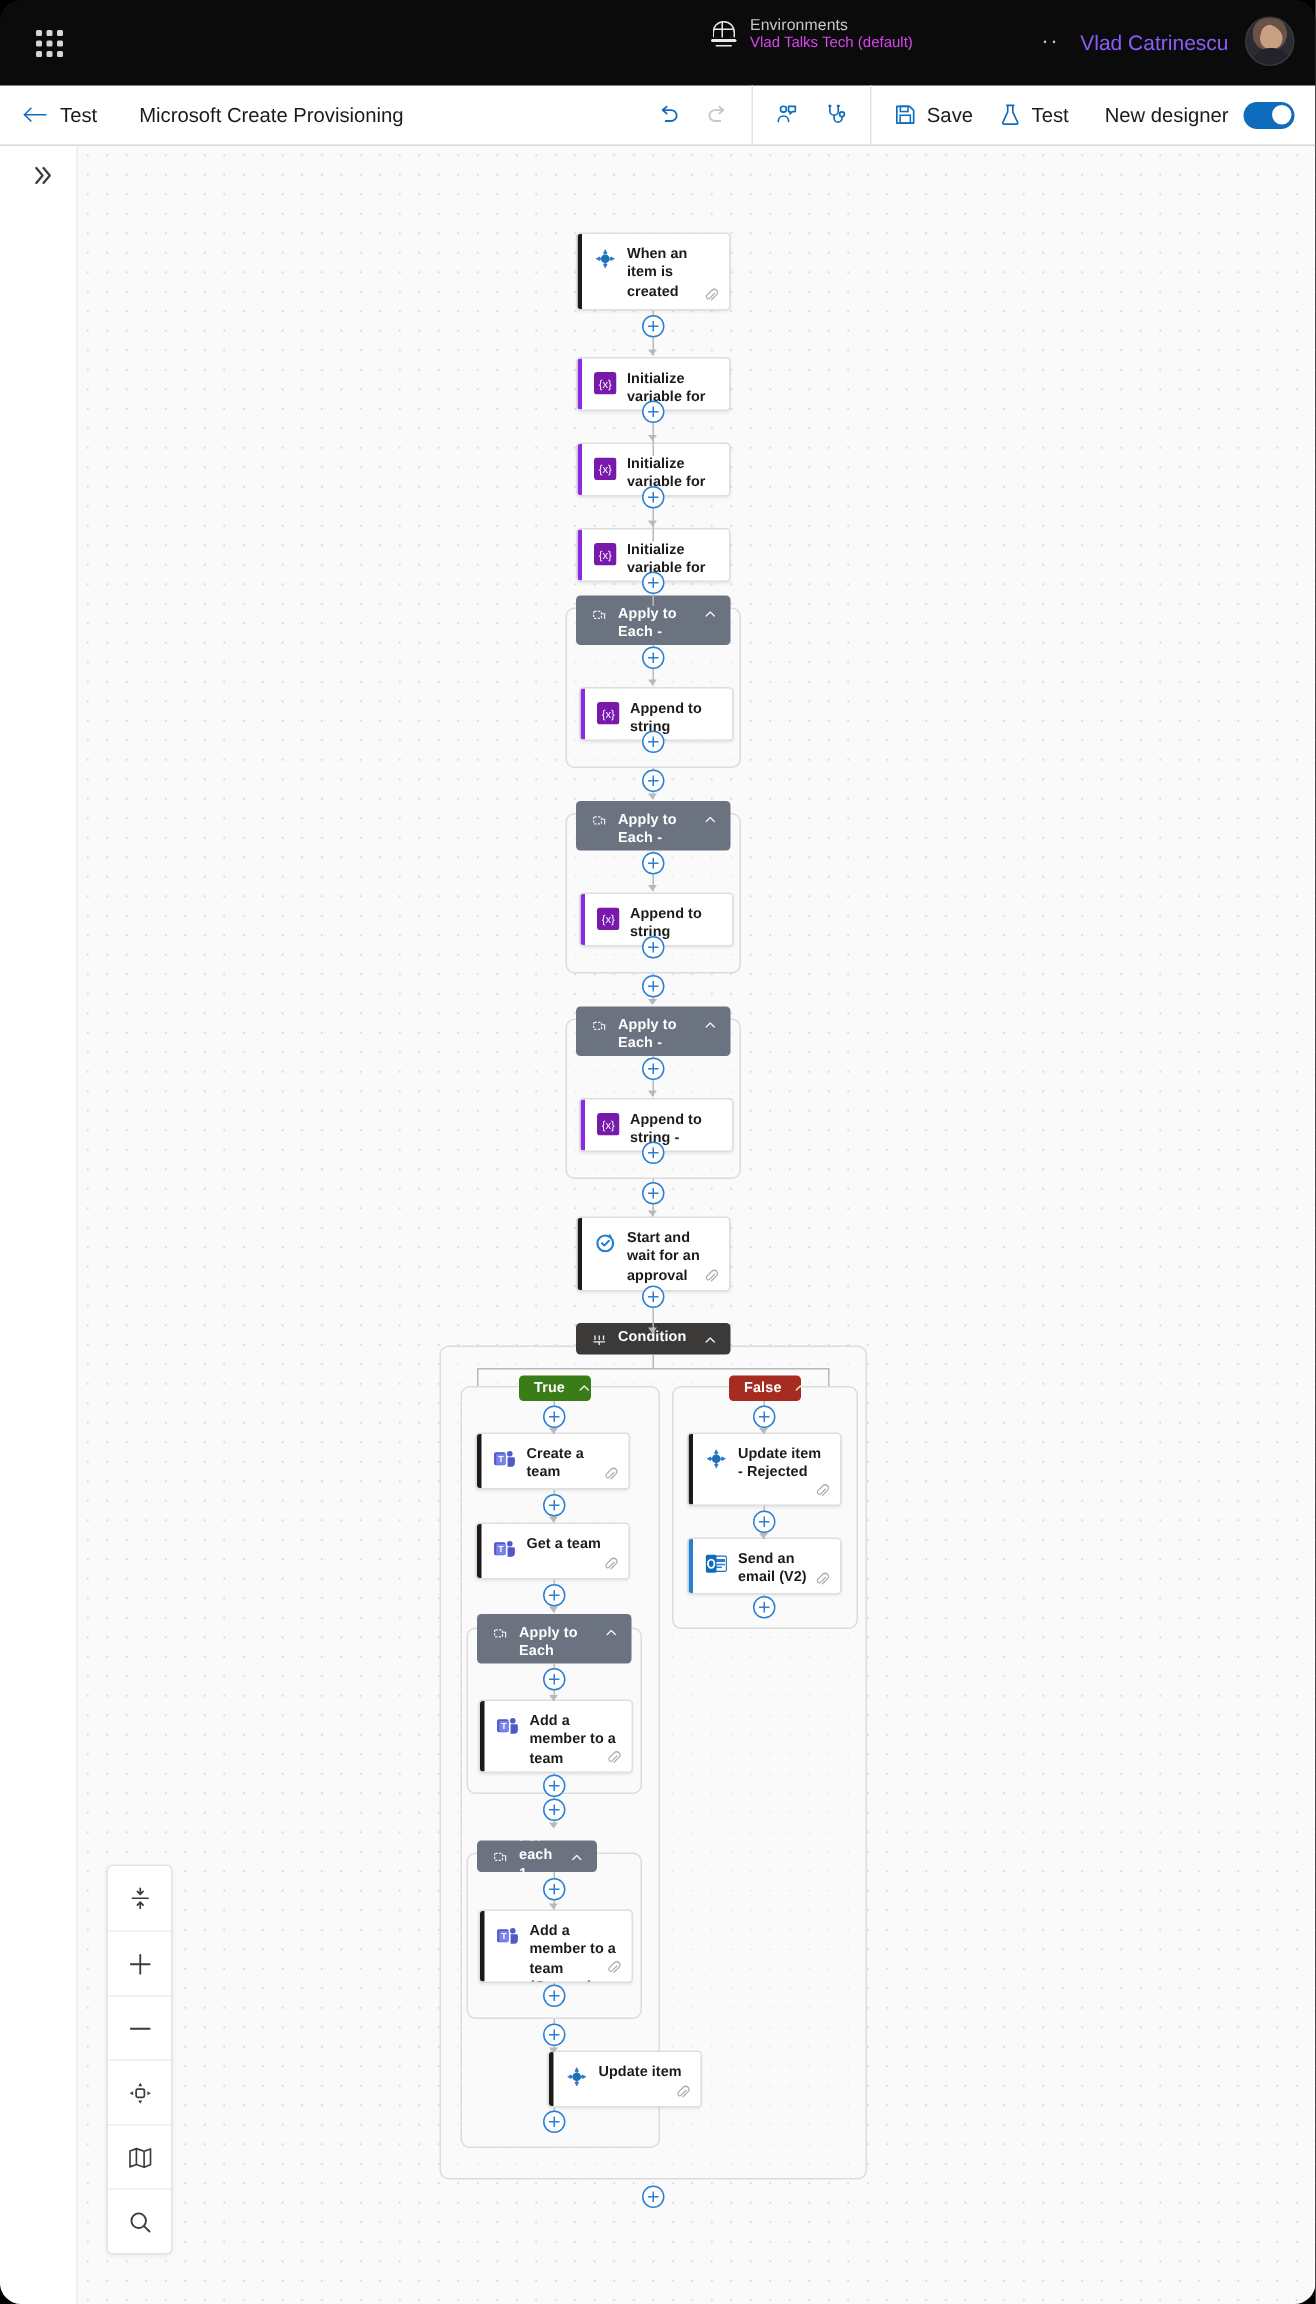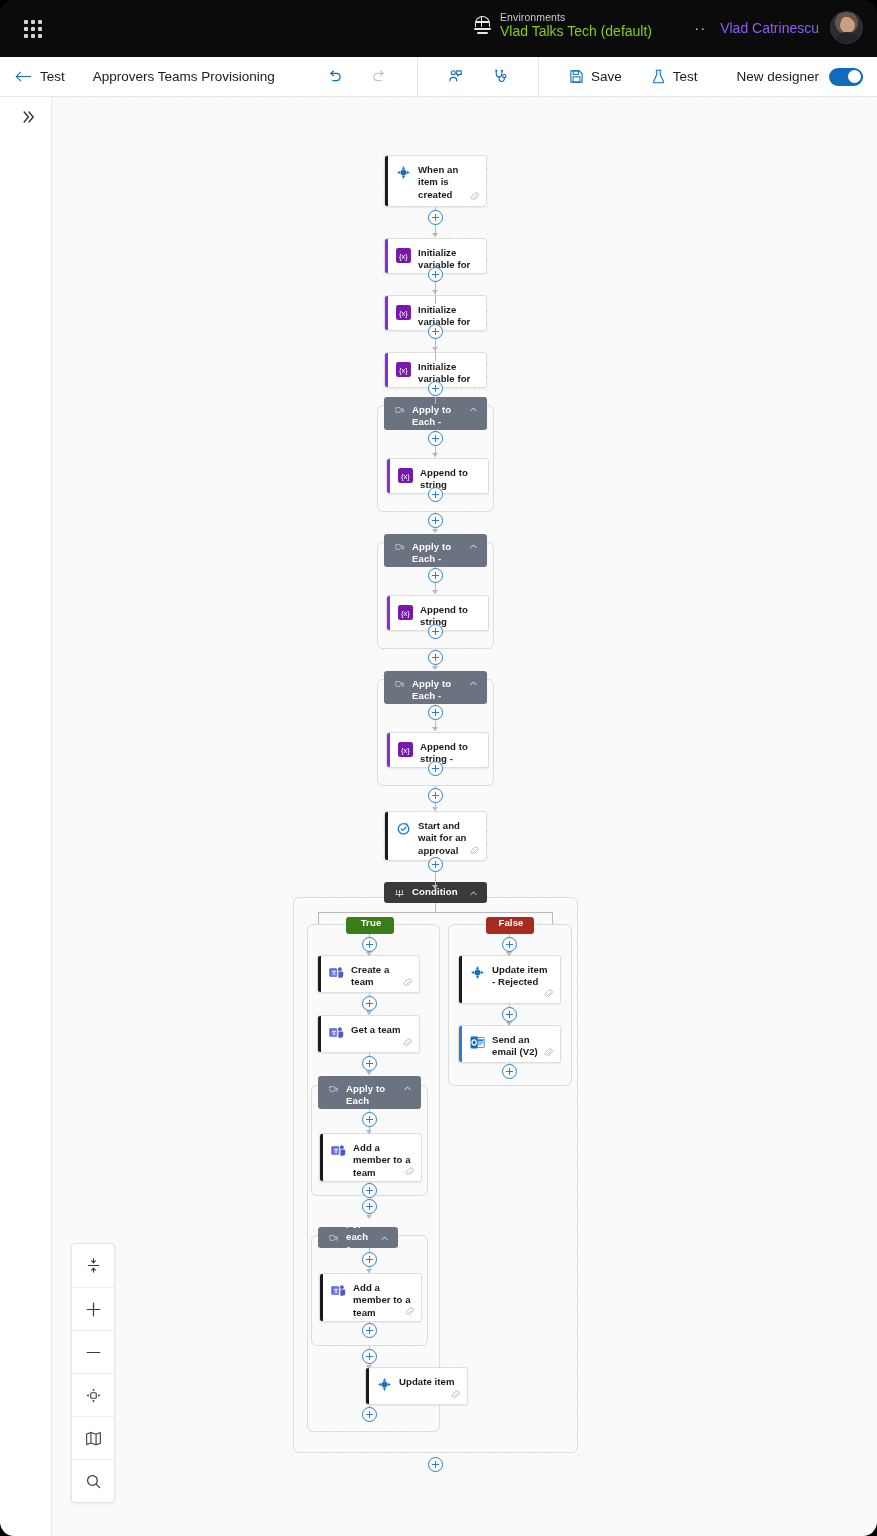--- a/index.html
+++ b/index.html
@@ -46,21 +46,21 @@
   .env-icon .base {
     position: absolute; left: 0px; top: 13px; width: 17px; height: 2px;
     background: #e8e8e8; border-radius: 1px;
   }
   .env-icon .base2 {
     position: absolute; left: 3px; top: 16.5px; width: 11px; height: 1.6px;
     background: #e8e8e8; border-radius: 1px;
   }
   .env-text { line-height: 1.18; }
   .env-label { font-size: 10.5px; color: #c9c9c9; letter-spacing: .1px; }
-  .env-name { font-size: 14px; color: #84cc16; }
+  .env-name { font-size: 10px; color: #d946ef; }
 
   .user-block {
     position: absolute; right: 14px; top: 11px;
     display: flex; align-items: center; gap: 11px;
   }
   .ellipsis-btn {
     font-size: 15px; color: #c9c9c9; letter-spacing: 1px;
     padding: 2px 3px; cursor: pointer; line-height: 1;
   }
   .user-name { font-size: 14px; color: #8b5cf6; }
@@ -99,21 +99,21 @@
     border-bottom: 1.4px solid #0f6cbd; transform: rotate(45deg);
   }
   .back-label { font-size: 13.5px; color: #1b1b1b; }
   .flow-title {
     margin-left: 28px; font-size: 13.5px; color: #1b1b1b;
   }
 
   .cmd-right { margin-left: auto; display: flex; align-items: center; height: 100%; }
   .cmd-grp {
     display: flex; align-items: center; height: 100%;
-    padding: 0 21px; gap: 12px;
+    padding: 0 6px; gap: 0;
   }
   .cmd-grp + .cmd-grp { border-left: 1px solid #e3e3e3; }
   .cmd-btn {
     display: flex; align-items: center; gap: 6px;
     padding: 5px 8px; cursor: pointer; border-radius: 3px;
   }
   .cmd-btn span { font-size: 13.5px; color: #1b1b1b; }
   .ico { width: 17px; height: 17px; display: block; }
 
   .designer-toggle-wrap {
@@ -200,21 +200,21 @@
     padding: 7px 9px 7px 11px; height: 100%;
   }
   .scope-head .sh-title {
     font-size: 9.6px; color: #fff; font-weight: 700; line-height: 1.28;
     letter-spacing: .1px; flex: 1;
   }
   .chev { width: 9px; height: 9px; flex: none; margin-top: 1px; opacity: .92; }
 
   .branch-head {
     position: absolute; border-radius: 3px; cursor: pointer;
-    display: flex; align-items: center; gap: 8px; padding: 0 8px 0 10px; flex-direction: column;
+    display: flex; align-items: center; gap: 8px; padding: 0 8px 0 10px;
   }
   .branch-head.t { background: #3a7d18; }
   .branch-head.f { background: #a62b20; }
   .branch-head .bt {
     font-size: 9.6px; color: #fff; font-weight: 700; letter-spacing: .1px;
   }
 
   
   .plus {
     position: absolute; width: 15px; height: 15px; border-radius: 50%;
@@ -276,21 +276,21 @@
           <div class="body"></div>
       </div>
     </div>
   </div>
 
   <div class="cmdbar">
     <div class="back-btn">
       <span class="back-arrow"></span>
       <span class="back-label">Test</span>
     </div>
-    <div class="flow-title">Approvers Teams Provisioning</div>
+    <div class="flow-title">Microsoft Create Provisioning</div>
 
     <div class="cmd-right">
       <div class="cmd-grp">
         <div class="cmd-btn">
           <svg class="ico" viewBox="0 0 20 20">
             <path d="M6.2 6.3H12c2.6 0 4.6 1.9 4.6 4.3s-2 4.3-4.6 4.3H8" fill="none" stroke="#0f6cbd" stroke-width="1.4" stroke-linecap="round"></path>
             <path d="M8.8 3.6 5.6 6.3l3.2 2.8" fill="none" stroke="#0f6cbd" stroke-width="1.4" stroke-linecap="round" stroke-linejoin="round"></path>
           </svg>
         </div>
         <div class="cmd-btn">

